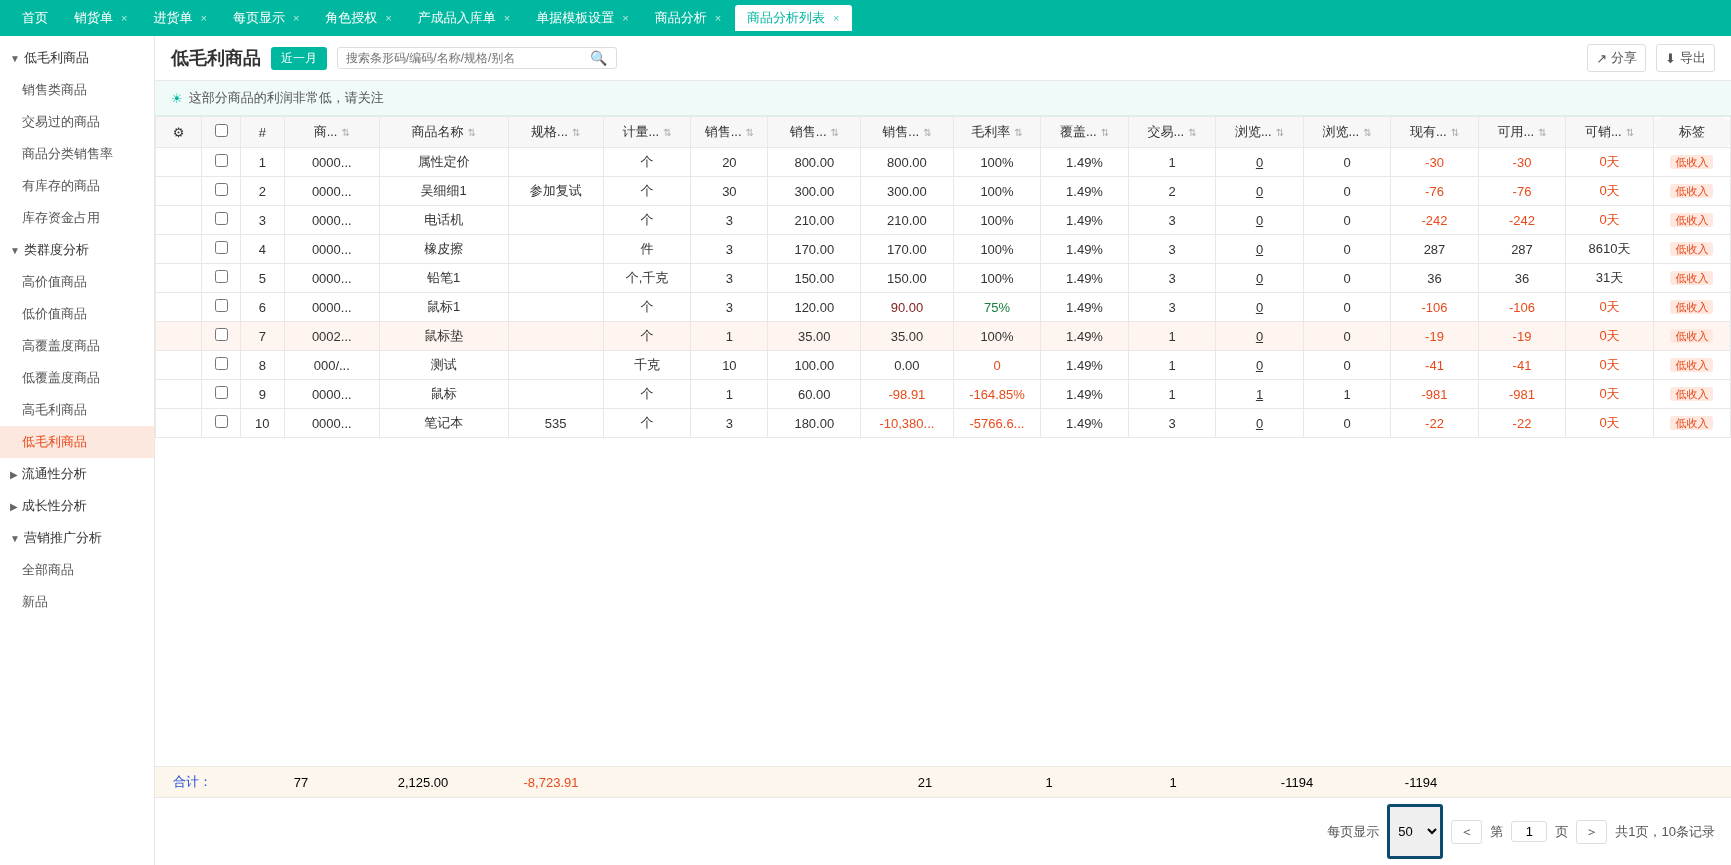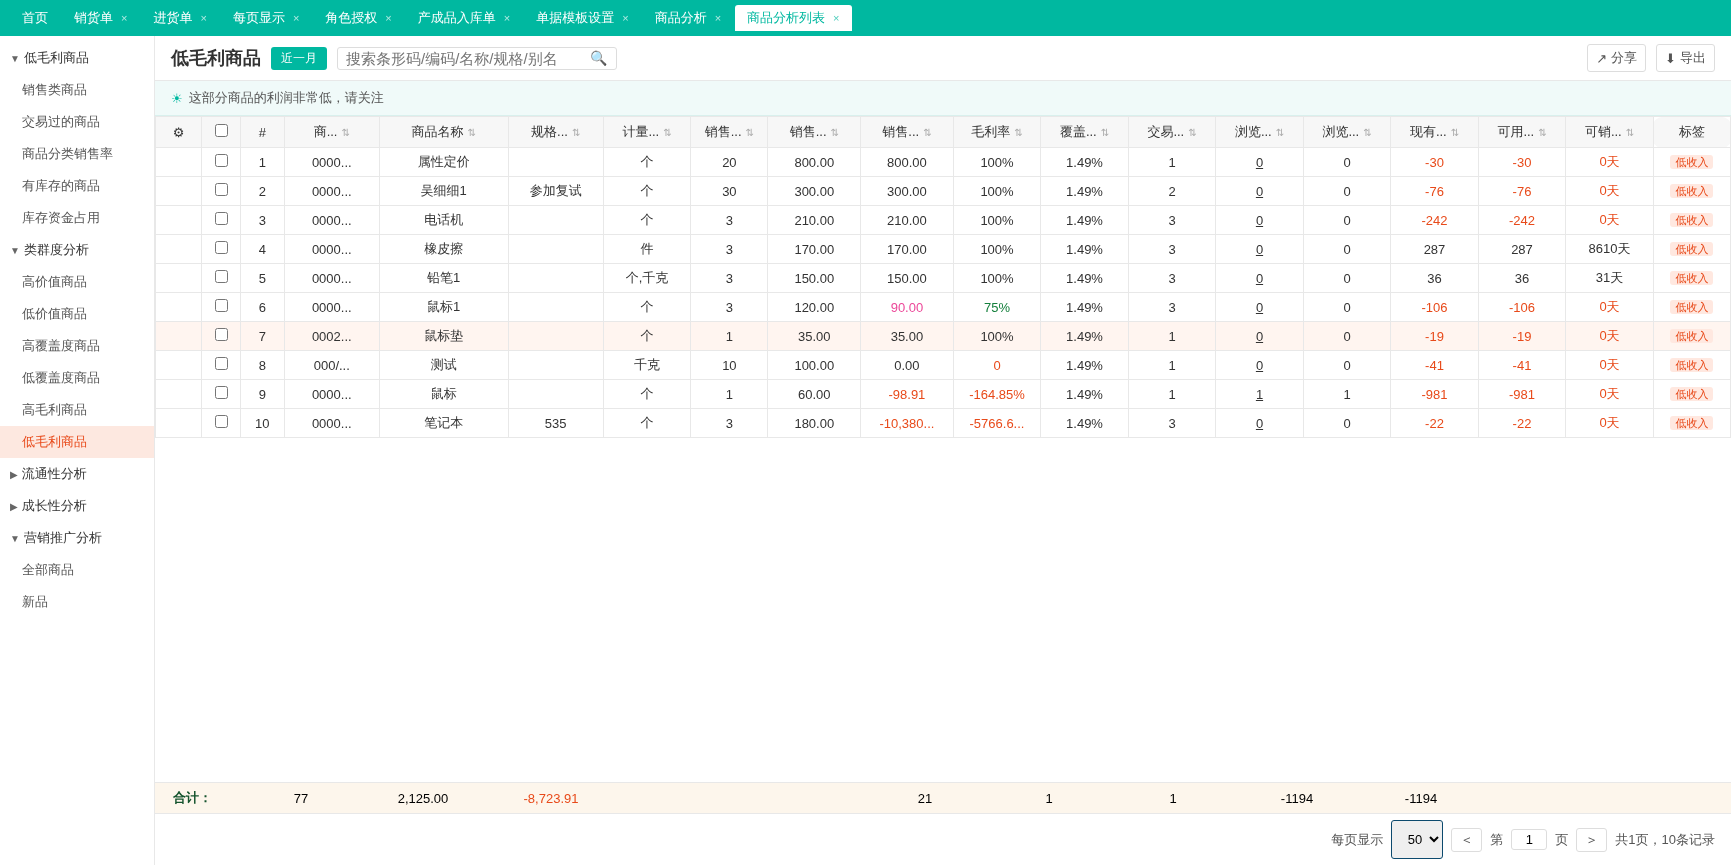--- a/index.html
+++ b/index.html
@@ -98,21 +98,21 @@
       border: 1px solid #ddd;
       border-radius: 3px;
       padding: 2px 8px;
       flex: 1;
       max-width: 280px;
       background: #fff;
     }
     .search-box input {
       border: none;
       outline: none;
-      font-size: 15px;
+      font-size: 12px;
       color: #0369a1;
       width: 100%;
     }
     .search-icon { color: #aaa; font-size: 14px; }
     .header-actions {
       margin-left: auto;
       display: flex;
       gap: 10px;
     }
     .action-btn {
@@ -186,44 +186,43 @@
     
     .table-footer {
       background: #fdf6ec;
       border-top: 1px solid #e8e8e8;
       display: flex;
       align-items: center;
       padding: 6px 8px;
       gap: 0;
     }
     .footer-label {
-      color: #14532d;
-      font-weight: bold;
+      color: #1d4ed8;
+      font-weight: normal;
       min-width: 80px;
       padding-left: 10px;
     }
 
     
     .pagination-bar {
       background: #fff;
       border-top: 1px solid #e8e8e8;
       display: flex;
       align-items: center;
       justify-content: flex-end;
       padding: 6px 16px;
       gap: 8px;
       font-size: 13px;
       color: #555;
     }
     .page-size-select {
-      border: 1px solid #0c4a6e;
-      border-radius: 3px;
-      padding: 10px 4px;
+      border: 3px solid #0c4a6e;
+      border-radius: 3px;
+      padding: 16px 4px;
       font-size: 13px;
-      text-align: right;
     }
     .page-btn {
       border: 1px solid #ddd;
       background: #fff;
       padding: 2px 8px;
       border-radius: 3px;
       cursor: pointer;
       color: #555;
     }
     input.page-input {
@@ -536,21 +535,21 @@
             <tr>
       <td></td>
       <td><input type="checkbox" style=""></td>
       <td>6</td>
       <td>0000...</td>
       <td>鼠标1</td>
       <td></td>
       <td>个</td>
       <td>3</td>
       <td>120.00</td>
-      <td style="color:#ec4899">90.00</td>
+      <td style="color:#7f1d1d">90.00</td>
       <td style="color:#15803d">75%</td>
       <td>1.49%</td>
       <td>3</td>
       <td><span class="underline">0</span></td>
       <td>0</td>
       <td style="color:#e84a1a">-106</td>
       <td style="color:#e84a1a">-106</td>
       <td style="color:#e84a1a">0天</td>
       <td><span class="tag-low-income">低收入</span></td>
     </tr>

